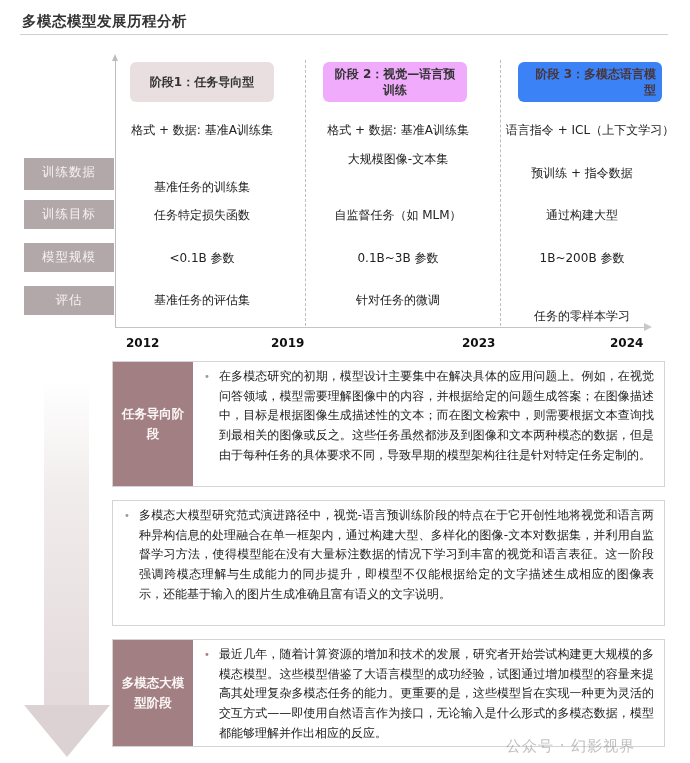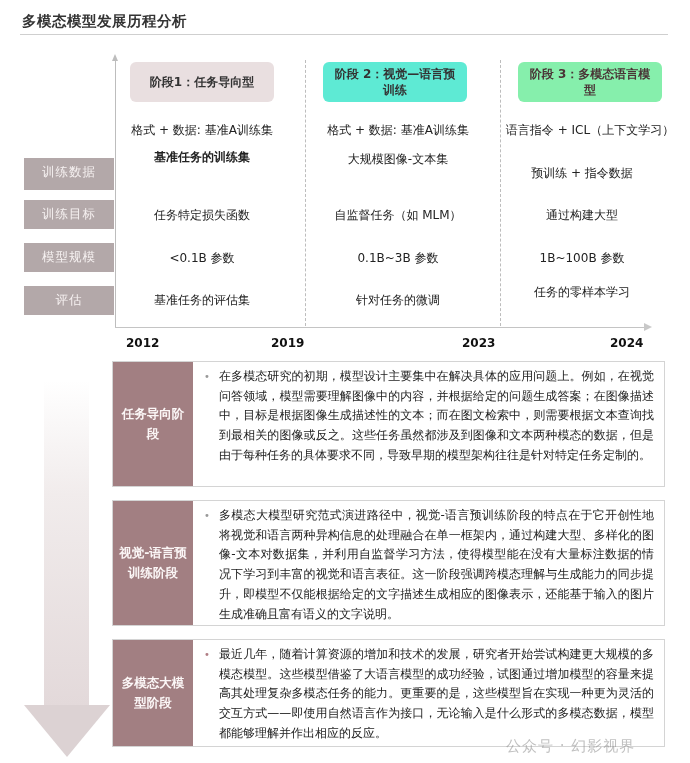--- a/index.html
+++ b/index.html
@@ -47,47 +47,47 @@
 <div>
   <div class="y-axis"></div>
   <div class="y-arrow"></div>
   <div class="x-axis"></div>
   <div class="x-arrow"></div>
 
   <div class="dash" style="left:305px;"></div>
   <div class="dash" style="left:500px;"></div>
 
   <div class="stage-head" style="left:130px;width:144px;background:#e9dfe0;color:#333;">阶段1：任务导向型</div>
-  <div class="stage-head" style="left:323px;width:144px;background:#5eead4;color:#333;text-align:center;">阶段 2：视觉—语言预训练</div>
-  <div class="stage-head" style="left:518px;width:144px;background:#86efac;color:#4a3436;">阶段 3：多模态语言模型</div>
+  <div class="stage-head" style="left:323px;width:144px;background:#f0abfc;color:#333;text-align:center;">阶段 2：视觉—语言预训练</div>
+  <div class="stage-head" style="left:518px;width:144px;background:#3b82f6;color:#4a3436;text-align:right;">阶段 3：多模态语言模型</div>
 
   <div class="row-label" style="top:116px;margin-top:45px;">任务定义</div>
   <div class="cell" style="left:112px;top:122px;">格式 + 数据: 基准A训练集</div>
   <div class="cell" style="left:308px;top:122px;">格式 + 数据: 基准A训练集</div>
   <div class="cell" style="left:500px;top:122px;">语言指令 + ICL（上下文学习）</div>
 
   <div class="row-label" style="top:158px;">训练数据</div>
-  <div class="cell" style="left:112px;top:149px;font-weight:bold;">基准任务的训练集</div>
+  <div class="cell" style="left:112px;top:179px;">基准任务的训练集</div>
   <div class="cell" style="left:308px;top:151px;">大规模图像-文本集</div>
   <div class="cell" style="left:492px;top:165px;">预训练 + 指令数据</div>
 
   <div class="row-label" style="top:200px;">训练目标</div>
   <div class="cell" style="left:112px;top:207px;">任务特定损失函数</div>
   <div class="cell" style="left:308px;top:207px;">自监督任务（如 MLM）</div>
   <div class="cell" style="left:492px;top:207px;">通过构建大型</div>
 
   <div class="row-label" style="top:243px;">模型规模</div>
   <div class="cell" style="left:112px;top:250px;">&lt;0.1B 参数</div>
   <div class="cell" style="left:308px;top:250px;">0.1B~3B 参数</div>
-  <div class="cell" style="left:492px;top:250px;">1B~100B 参数</div>
+  <div class="cell" style="left:492px;top:250px;">1B~200B 参数</div>
 
   <div class="row-label" style="top:286px;">评估</div>
   <div class="cell" style="left:112px;top:292px;">基准任务的评估集</div>
   <div class="cell" style="left:308px;top:292px;">针对任务的微调</div>
-  <div class="cell" style="left:492px;top:284px;">任务的零样本学习</div>
+  <div class="cell" style="left:492px;top:308px;">任务的零样本学习</div>
 
   <div class="year" style="left:126px;">2012</div>
   <div class="year" style="left:271px;">2019</div>
   <div class="year" style="left:462px;">2023</div>
   <div class="year" style="left:610px;">2024</div>
 </div>
 
 <div class="down-arrow">
   <div class="shaft"></div>
   <div class="head"></div>
@@ -95,21 +95,20 @@
 
 <div class="card" style="top:361px;height:126px;">
   <div class="label">任务导向阶段</div>
   <div class="body">
     <span class="bullet">•</span>
     <span>在多模态研究的初期，模型设计主要集中在解决具体的应用问题上。例如，在视觉问答领域，模型需要理解图像中的内容，并根据给定的问题生成答案；在图像描述中，目标是根据图像生成描述性的文本；而在图文检索中，则需要根据文本查询找到最相关的图像或反之。这些任务虽然都涉及到图像和文本两种模态的数据，但是由于每种任务的具体要求不同，导致早期的模型架构往往是针对特定任务定制的。</span>
   </div>
 </div>
 
 <div class="card" style="top:500px;height:126px;">
-  <div class="label">视觉-语言预训练阶段</div>
   <div class="body">
     <span class="bullet">•</span>
     <span>多模态大模型研究范式演进路径中，视觉-语言预训练阶段的特点在于它开创性地将视觉和语言两种异构信息的处理融合在单一框架内，通过构建大型、多样化的图像-文本对数据集，并利用自监督学习方法，使得模型能在没有大量标注数据的情况下学习到丰富的视觉和语言表征。这一阶段强调跨模态理解与生成能力的同步提升，即模型不仅能根据给定的文字描述生成相应的图像表示，还能基于输入的图片生成准确且富有语义的文字说明。</span>
   </div>
 </div>
 
 <div class="card" style="top:639px;height:108px;">
   <div class="label">多模态大模型阶段</div>
   <div class="body">
     <span class="bullet" style="color:#b07d84;">•</span>

